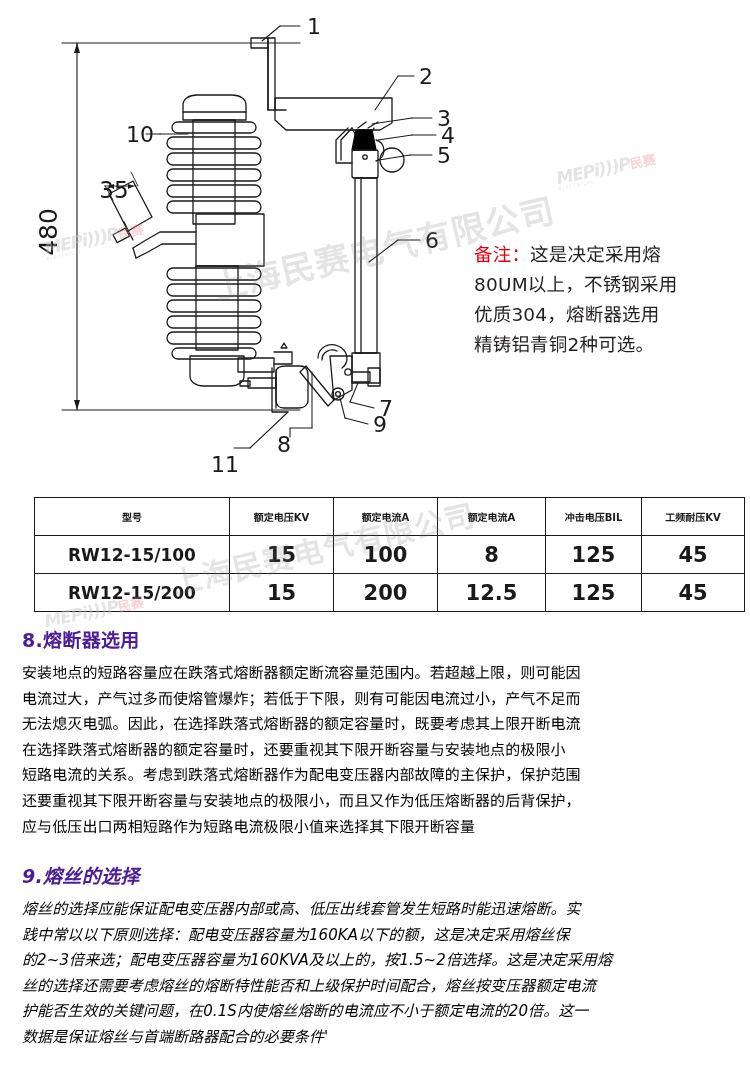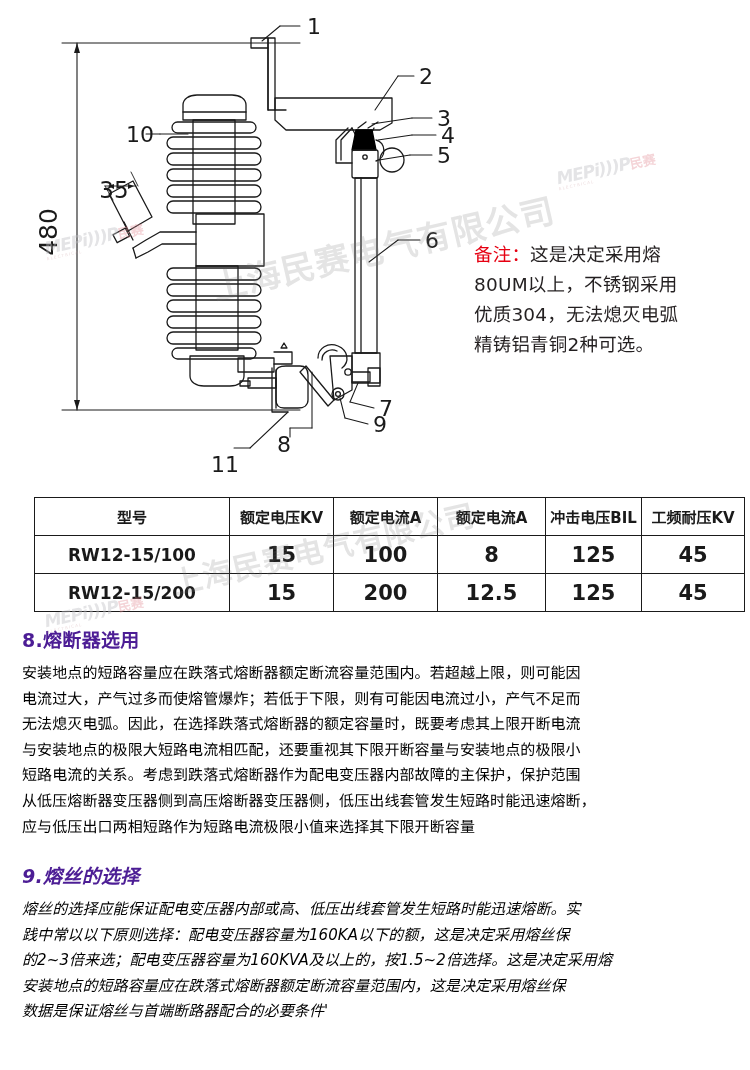--- a/index.html
+++ b/index.html
@@ -109,21 +109,21 @@
   table.spec-table td {
     border: 1.5px solid #1a1a1a;
     text-align: center;
     font-size: 21px;
     font-weight: 700;
     color: #1a1a1a;
     padding: 0;
     height: 37px;
     background: transparent;
   }
-  table.spec-table th { font-size: 15px; }
+  table.spec-table th { font-size: 10px; }
   table.spec-table td.model-cell { font-size: 17px; }
   .col-model   { width: 195px; }
   .col-voltage { width: 104px; }
   .col-current { width: 104px; }
   .col-break   { width: 108px; }
   .col-bil     { width: 96px; }
   .col-power   { width: 103px; }
 
   
   .section {
@@ -323,21 +323,21 @@
   </div>
   <div class="wm-logo wm-logo-l2">
     <span class="wm-logo-text">MEPi)))P</span><span class="wm-logo-cn">民赛</span>
     <div class="wm-logo-sub">ELECTRICAL</div>
   </div>
 </div>
 
 <div class="note-block">
   <div class="note-line"><span class="note-label">备注：</span><span>这是决定采用熔</span></div>
   <div class="note-line">80UM以上，不锈钢采用</div>
-  <div class="note-line">优质304，无法熄灭电弧</div>
+  <div class="note-line">优质304，熔断器选用</div>
   <div class="note-line">精铸铝青铜2种可选。</div>
 </div>
 
 <div class="spec-table-wrap">
   <div class="wm-diagonal wm-d2" style="left:134px; top:28px; font-size:30px;">上海民赛电气有限公司</div>
   <table class="spec-table">
     <colgroup>
       <col class="col-model">
         <col class="col-voltage">
         <col class="col-current">
@@ -379,29 +379,30 @@
 <div class="section section-8">
   <div class="wm-logo wm-logo-l3" style="left:22px; top:-24px;">
     <span class="wm-logo-text">MEPi)))P</span><span class="wm-logo-cn">民赛</span>
     <div class="wm-logo-sub">ELECTRICAL</div>
   </div>
   <h2 class="section-heading">8.熔断器选用</h2>
   <p class="section-body">
     <span class="para-line">安装地点的短路容量应在跌落式熔断器额定断流容量范围内。若超越上限，则可能因</span>
     <span class="para-line">电流过大，产气过多而使熔管爆炸；若低于下限，则有可能因电流过小，产气不足而</span>
     <span class="para-line">无法熄灭电弧。因此，在选择跌落式熔断器的额定容量时，既要考虑其上限开断电流</span>
-    <span class="para-line">与安装地点的极限大短路电流相匹配，还要重视其下限开断容量与安装地点的极限小</span>
+    <span class="para-line">在选择跌落式熔断器的额定容量时，还要重视其下限开断容量与安装地点的极限小</span>
     <span class="para-line">短路电流的关系。考虑到跌落式熔断器作为配电变压器内部故障的主保护，保护范围</span>
-    <span class="para-line">从低压熔断器变压器侧到高压熔断器变压器侧，低压出线套管发生短路时能迅速熔断，</span>
+    <span class="para-line">还要重视其下限开断容量与安装地点的极限小，而且又作为低压熔断器的后背保护，</span>
     <span class="para-line">应与低压出口两相短路作为短路电流极限小值来选择其下限开断容量</span>
   </p>
 </div>
 
 <div class="section section-9">
   <h2 class="section-heading">9.熔丝的选择</h2>
   <p class="section-body">
     <span class="para-line">熔丝的选择应能保证配电变压器内部或高、低压出线套管发生短路时能迅速熔断。实</span>
     <span class="para-line">践中常以以下原则选择：配电变压器容量为160KA以下的额，这是决定采用熔丝保</span>
     <span class="para-line">的2~3倍来选；配电变压器容量为160KVA及以上的，按1.5~2倍选择。这是决定采用熔</span>
-    <span class="para-line">安装地点的短路容量应在跌落式熔断器额定断流容量范围内，这是决定采用熔丝保</span>
+    <span class="para-line">丝的选择还需要考虑熔丝的熔断特性能否和上级保护时间配合，熔丝按变压器额定电流</span>
+    <span class="para-line">护能否生效的关键问题，在0.1S内使熔丝熔断的电流应不小于额定电流的20倍。这一</span>
     <span class="para-line">数据是保证熔丝与首端断路器配合的必要条件'</span>
   </p>
 </div>
 
 </body></html>

